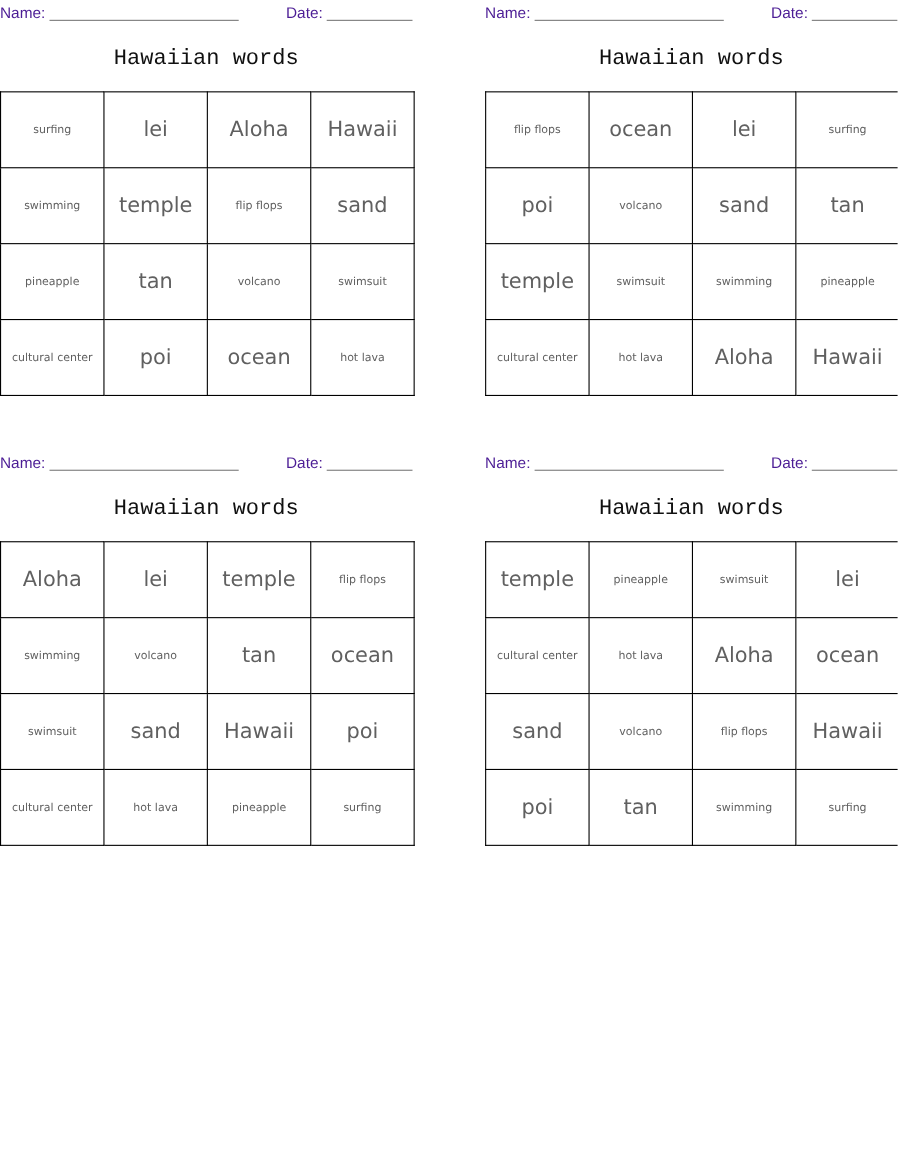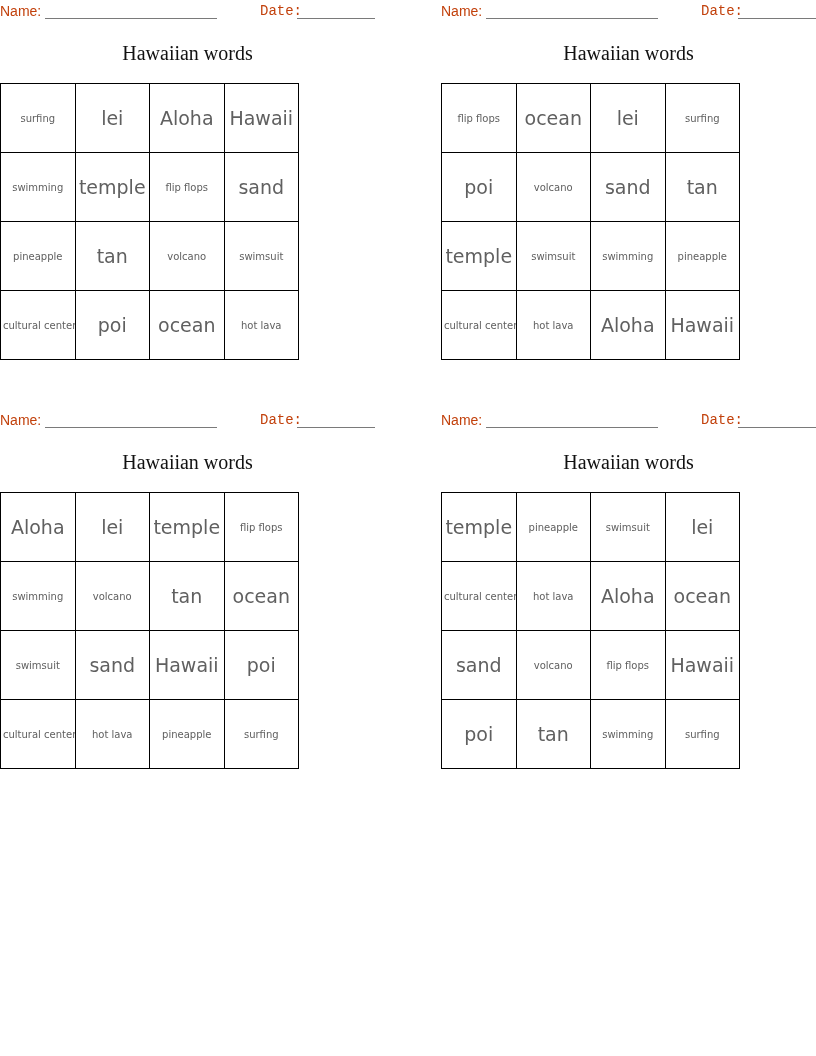--- a/index.html
+++ b/index.html
@@ -1,24 +1,24 @@
 <!DOCTYPE html>
 <html><head>
 <meta charset="utf-8">
 <style>
   html, body { margin:0; padding:0; background:#ffffff; }
   body { width:816px; height:1056px; position:relative; overflow:hidden; font-family:"DejaVu Sans", sans-serif; }
   .card { position:absolute; width:375px; }
-  .header-line { position:absolute; top:0; left:0; width:375px; height:22px; font-family:"Liberation Sans", sans-serif; font-size:14px; color:#c2410c; }
+  .header-line { position:absolute; top:0; left:0; width:375px; height:22px; font-family:"Liberation Sans", sans-serif; font-size:14px; color:#4c1d95; }
   .name-label { position:absolute; left:0; top:3px; }
   .name-blank { position:absolute; left:45px; top:3px; width:172px; height:15px; border-bottom:1px solid #7a7a7a; }
-  .date-label { position:absolute; left:260px; top:3px;font-family:Liberation Mono, monospace; }
+  .date-label { position:absolute; left:260px; top:3px; }
   .date-blank { position:absolute; left:297px; top:3px; width:78px; height:15px; border-bottom:1px solid #7a7a7a; }
-  .title { position:absolute; top:42px; left:0; width:375px; text-align:center; font-family:Liberation Serif, serif; font-size:20px; color:#111; }
-  .grid { position:absolute; top:83px; left:0; width:299px; border-collapse:collapse; table-layout:fixed; }
+  .title { position:absolute; top:42px; left:0; width:375px; text-align:center; font-family:Liberation Mono, monospace; font-size:20px; color:#111; }
+  .grid { position:absolute; top:83px; left:0; width:377px; border-collapse:collapse; table-layout:fixed; }
   .grid td { border:1px solid #000; height:68px; text-align:center; vertical-align:middle; color:#606060; padding:0 2px; overflow:hidden; white-space:nowrap; }
   .grid td.big { font-size:19px; }
   .grid td.small { font-size:10px; }
 </style>
 </head>
 <body>
 
 <div id="cards">
     <div class="card" style="left: 0px; top: 0px;">
       <div class="header-line">

